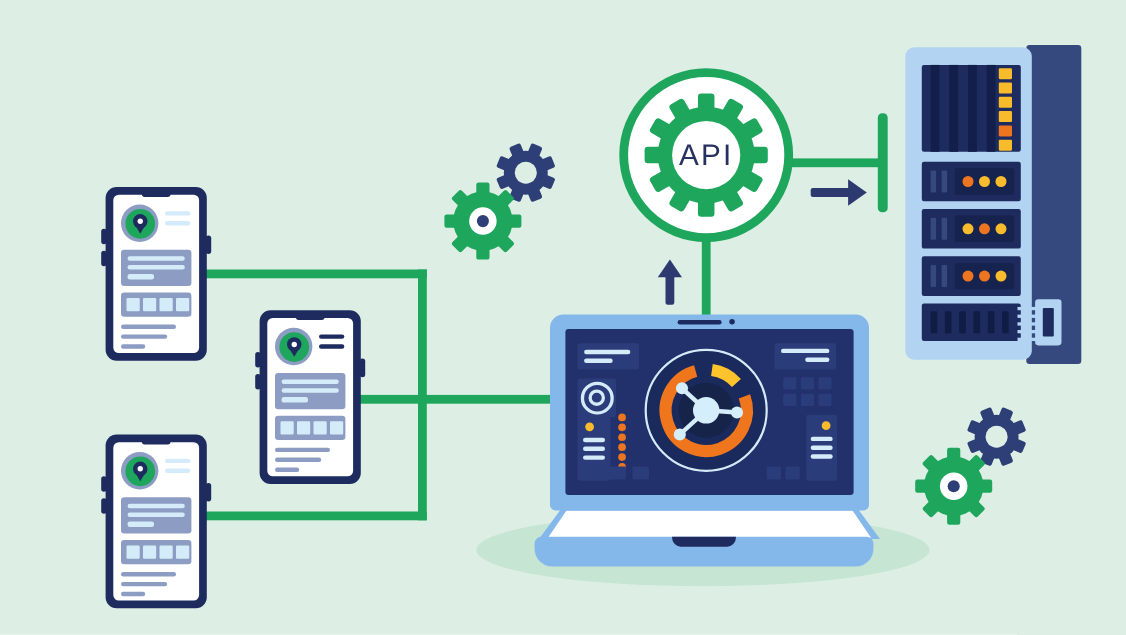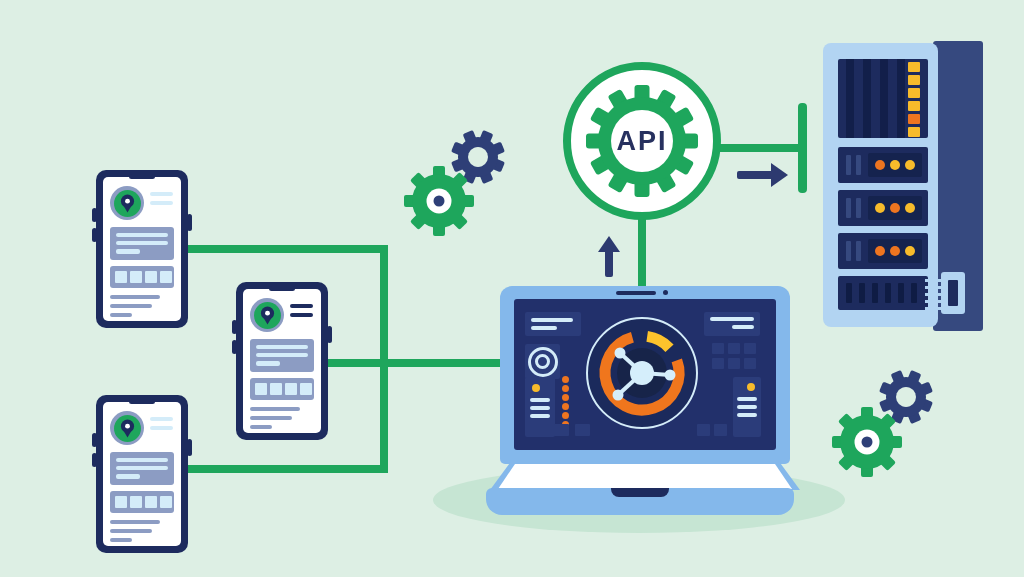--- a/index.html
+++ b/index.html
@@ -30,21 +30,21 @@
   .cl1{left:6px;top:6px;width:52px}.cl2{left:6px;top:14px;width:52px}.cl3{left:6px;top:22px;width:24px;height:5px}
   .pcard2{position:absolute;left:7px;top:89px;width:64px;height:22px;background:var(--bgray);border-radius:3px}
   .csq{position:absolute;top:5px;width:12px;height:12px;background:var(--pale);border-radius:1px}
   .csq.s1{left:5px}.csq.s2{left:20px}.csq.s3{left:35px}.csq.s4{left:50px}
   .fline{position:absolute;height:4px;border-radius:2px;background:var(--bgray)}
   .fl1{left:7px;top:118px;width:50px}.fl2{left:7px;top:127px;width:42px}.fl3{left:7px;top:136px;width:22px}
   
   .api-hub{position:absolute;left:563px;top:62px;width:158px;height:158px;border-radius:50%;
     background:#fff;border:8px solid var(--green);box-sizing:border-box}
   .api-label{position:absolute;left:0;top:0;width:142px;height:142px;display:flex;
-    align-items:center;justify-content:center;font-weight:bold;font-size:27px;
+    align-items:center;justify-content:center;font-weight:normal;font-size:27px;
     letter-spacing:2px;color:#27315f}
   
   .ar-shaft{position:absolute;background:var(--arrow);border-radius:2px}
   .tri{position:absolute;width:0;height:0}
   
   .lid{position:absolute;left:500px;top:286px;width:290px;height:178px;background:var(--lap);
     border-radius:12px 12px 5px 5px}
   .lscreen{position:absolute;left:14px;top:13px;width:262px;height:151px;background:var(--screen);border-radius:3px}
   .speaker{position:absolute;left:116px;top:5px;width:40px;height:4px;background:var(--navy);border-radius:2px}
   .cam{position:absolute;left:163px;top:4px;width:5px;height:5px;background:var(--navy);border-radius:50%}

